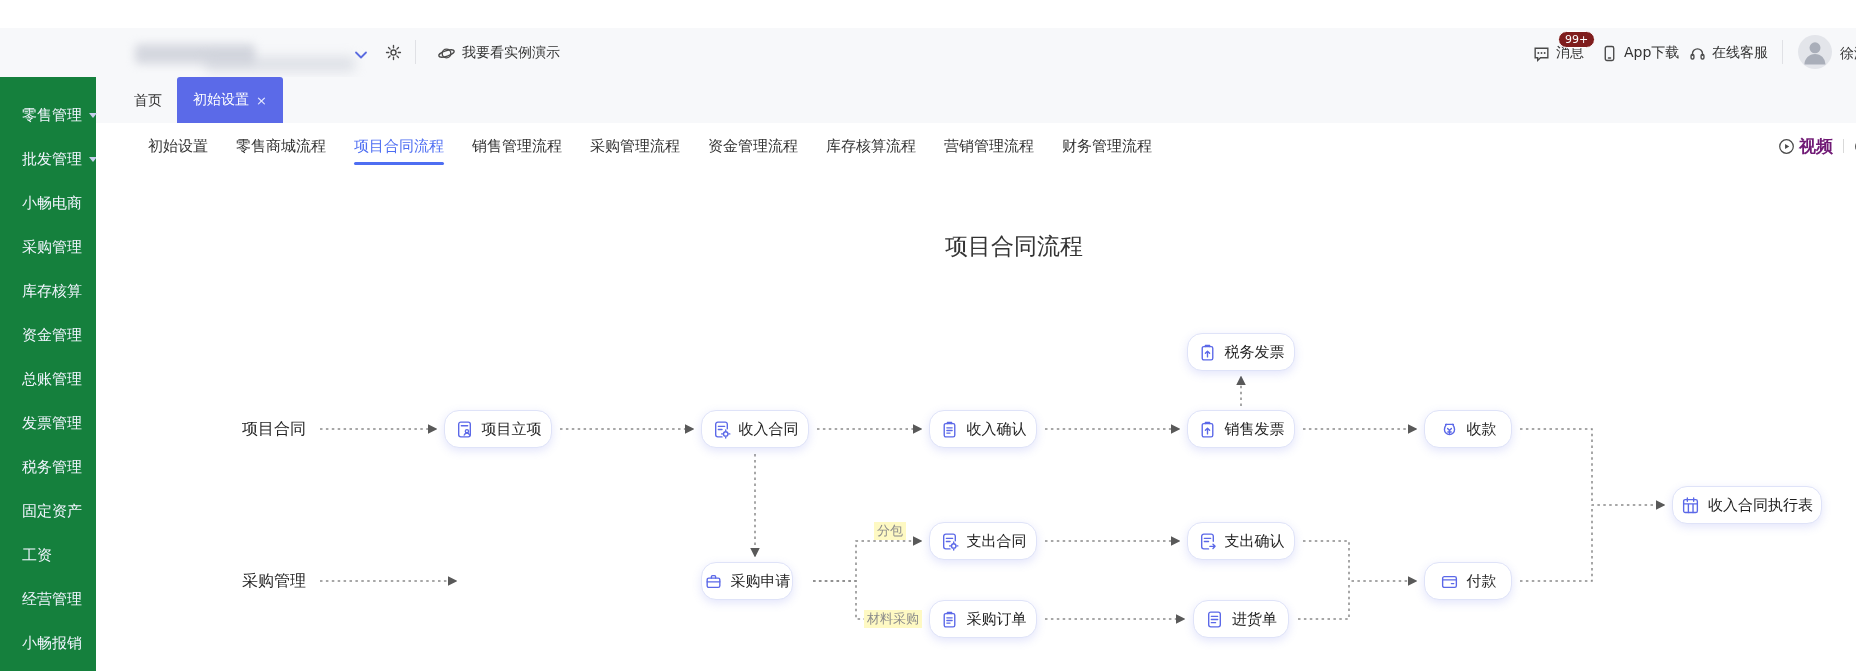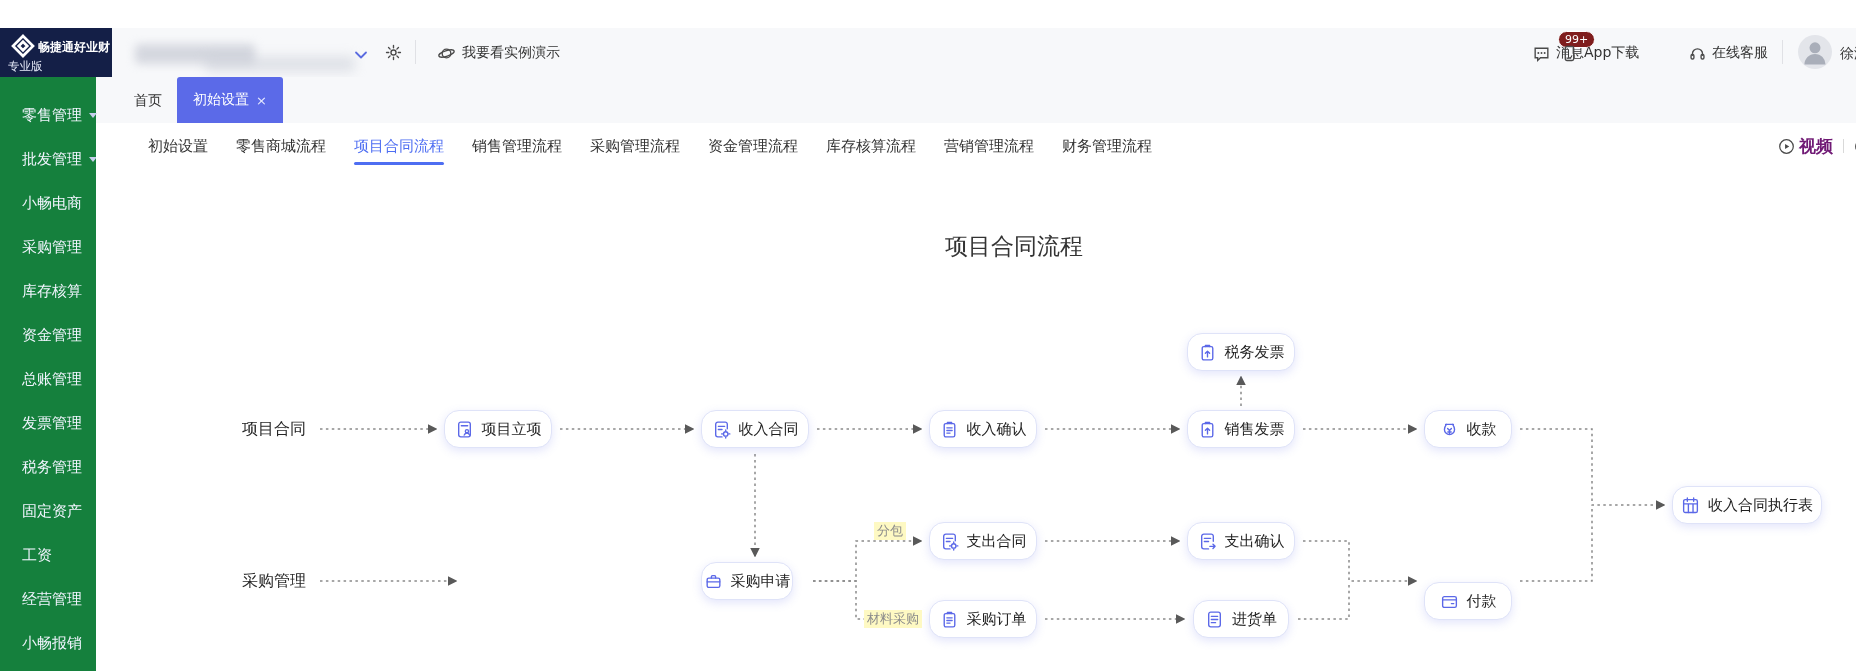--- a/index.html
+++ b/index.html
@@ -67,30 +67,20 @@
   .node-icon { width:19px; height:19px; stroke:#5b68e8; fill:none; stroke-width:1.3; stroke-linecap:round; stroke-linejoin:round; flex:0 0 auto; }
   .row-label { position:absolute; font-size:16px; color:#262626; font-weight:500; white-space:nowrap; transform:translateY(-50%); }
   .edge-label { position:absolute; font-size:13px; color:#8c8c8c; white-space:nowrap; transform:translate(-50%,-50%); background:#fef9c3; padding:0 3px; }
 </style>
 </head>
 <body>
 
 <div class="page">
 
   <div class="header">
-    <div class="logo-block">
-      <span class="logo-mark">
-        <svg viewBox="0 0 18 18">
-            <path d="M9 1.5L16.5 9 9 16.5 1.5 9z"></path>
-            <path d="M9 5.8L12.2 9 9 12.2 5.8 9z"></path>
-          </svg>
-      </span>
-      <span class="logo-text">畅捷通好业财</span>
-      <span class="edition">专业版</span>
-    </div>
 
     <div class="ws-selector">
       <div class="blur1"></div>
       <div class="blur2"></div>
     </div>
     <span class="chevron">
       <svg viewBox="0 0 18 18">
           <path d="M4 6.5l5 5 5-5"></path>
         </svg>
     </span>
@@ -114,21 +104,21 @@
     <div class="hgroup" style="left:1532px;">
       <span class="hicon">
         <svg viewBox="0 0 18 18">
             <path d="M3 4h12v9H8l-2.6 2.6V13H3z"></path>
             <path d="M6 8.5h.01M9 8.5h.01M12 8.5h.01" stroke-width="1.8"></path>
           </svg>
       </span>
       <span class="hlabel">消息</span>
       <span class="badge">99+</span>
     </div>
-    <div class="hgroup" style="left:1560px;">
+    <div class="hgroup" style="left:1600px;">
       <span class="hicon">
         <svg viewBox="0 0 18 18">
             <rect x="5" y="2.4" width="8" height="13.2" rx="1.6"></rect>
             <path d="M8 13.3h2"></path>
           </svg>
       </span>
       <span class="hlabel">App下载</span>
     </div>
     <div class="hgroup" style="left:1688px;">
       <span class="hicon">
@@ -348,21 +338,21 @@
         </svg>
         <span class="node-label">采购订单</span>
       </div>
       <div class="flow-node" style="left: 1193px; top: 600px; width: 96px;">
         <svg class="node-icon" viewBox="0 0 18 18">
           <rect x="3.5" y="2" width="11" height="14" rx="2"></rect>
           <path d="M6 6h6M6 9h6M6 12h4"></path>
         </svg>
         <span class="node-label">进货单</span>
       </div>
-      <div class="flow-node" style="left: 1424px; top: 562px; width: 88px; margin-top: 20px;">
+      <div class="flow-node" style="left: 1424px; top: 562px; width: 88px;">
         <svg class="node-icon" viewBox="0 0 18 18">
           <rect x="2.5" y="4.4" width="13" height="10.2" rx="1.6"></rect>
           <path d="M2.5 7.4h13"></path>
           <path d="M10.8 11h2.2"></path>
         </svg>
         <span class="node-label">付款</span>
       </div>
       <div class="flow-node" style="left: 1672px; top: 486px; width: 150px;">
         <svg class="node-icon" viewBox="0 0 18 18">
           <rect x="2.5" y="3.4" width="13" height="12.2" rx="1.5"></rect>

